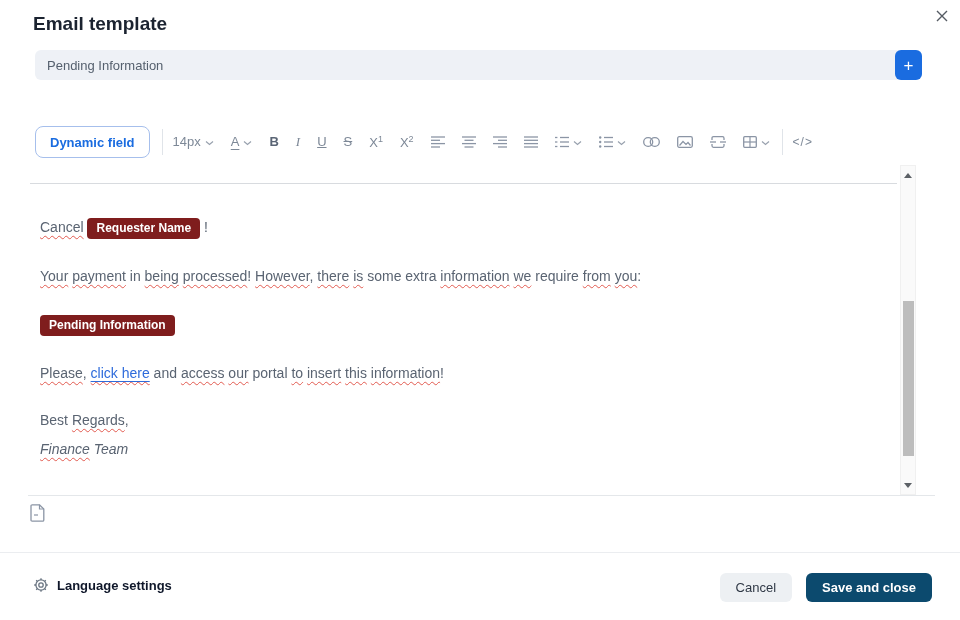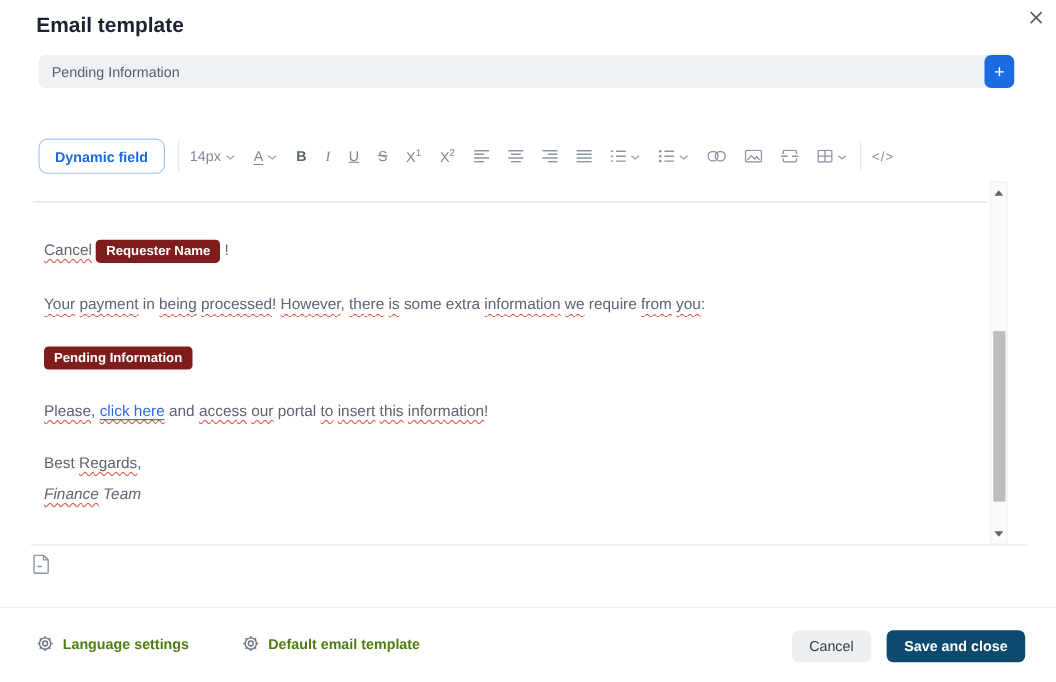--- a/index.html
+++ b/index.html
@@ -48,21 +48,21 @@
   .sb-down { bottom:2px; }
   .tri-up { width:0; height:0; border-left:4px solid transparent; border-right:4px solid transparent; border-bottom:5px solid #5c6166; }
   .tri-down { width:0; height:0; border-left:4px solid transparent; border-right:4px solid transparent; border-top:5px solid #5c6166; }
   .sb-thumb { position:absolute; left:2px; top:135px; width:11px; height:155px; background:#bdbdbd; cursor:grab; }
 
   .attach-icon { position:absolute; left:30px; top:504px; color:#8b95a5; cursor:pointer; }
 
   .footer-divider { position:absolute; left:0; top:552px; width:960px; height:1px; background:#ebedf0; }
   .footer { position:absolute; left:0; top:553px; width:960px; height:67px; background:#fff; }
   .footer-left { position:absolute; left:33px; top:24px; display:flex; align-items:center; gap:48px; }
-  .footer-link { display:flex; align-items:center; gap:8px; font-size:13px; font-weight:700; color:#4d7c0f; cursor:pointer; }
+  .footer-link { display:flex; align-items:center; gap:8px; font-size:13px; font-weight:700; color:#0f172a; cursor:pointer; }
   .gear { color:#6b7683; display:flex; }
   .footer-right { position:absolute; right:28px; top:20px; display:flex; gap:14px; }
   .btn { height:29px; border-radius:6px; font-family:"Liberation Sans", sans-serif; font-size:13px; cursor:pointer; padding:0 16px; }
   .btn-cancel { background:#edf0f3; border:none; color:#2f3845; }
   .btn-saveas { background:#fff; border:1px solid #b9cdf0; color:#1a6ce0; font-weight:700; }
   .btn-save { background:#0c4a6e; border:none; color:#fff; font-weight:700; }
 </style>
 </head>
 <body>
 
@@ -263,30 +263,18 @@
           <svg width="16" height="16" viewBox="0 0 16 16">
             <g stroke="currentColor" stroke-width="1.3" fill="none">
               <circle cx="8" cy="8" r="2.2"></circle>
               <path d="M8 1.2 L8 3.1 M8 12.9 L8 14.8 M1.2 8 L3.1 8 M12.9 8 L14.8 8 M3.2 3.2 L4.5 4.5 M11.5 11.5 L12.8 12.8 M12.8 3.2 L11.5 4.5 M4.5 11.5 L3.2 12.8"></path>
               <circle cx="8" cy="8" r="5.1"></circle>
             </g>
           </svg>
         </span>
       <span>Language settings</span>
     </span>
-    <span class="footer-link">
-      <span class="gear">
-          <svg width="16" height="16" viewBox="0 0 16 16">
-            <g stroke="currentColor" stroke-width="1.3" fill="none">
-              <circle cx="8" cy="8" r="2.2"></circle>
-              <path d="M8 1.2 L8 3.1 M8 12.9 L8 14.8 M1.2 8 L3.1 8 M12.9 8 L14.8 8 M3.2 3.2 L4.5 4.5 M11.5 11.5 L12.8 12.8 M12.8 3.2 L11.5 4.5 M4.5 11.5 L3.2 12.8"></path>
-              <circle cx="8" cy="8" r="5.1"></circle>
-            </g>
-          </svg>
-        </span>
-      <span>Default email template</span>
-    </span>
   </div>
   <div class="footer-right">
     <button class="btn btn-cancel">Cancel</button>
     <button class="btn btn-save">Save and close</button>
   </div>
 </div>
 
 </body></html>

